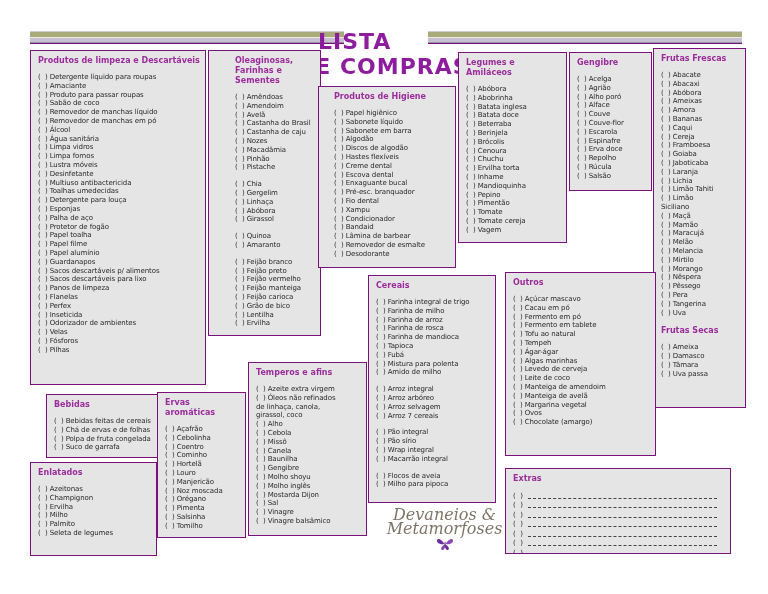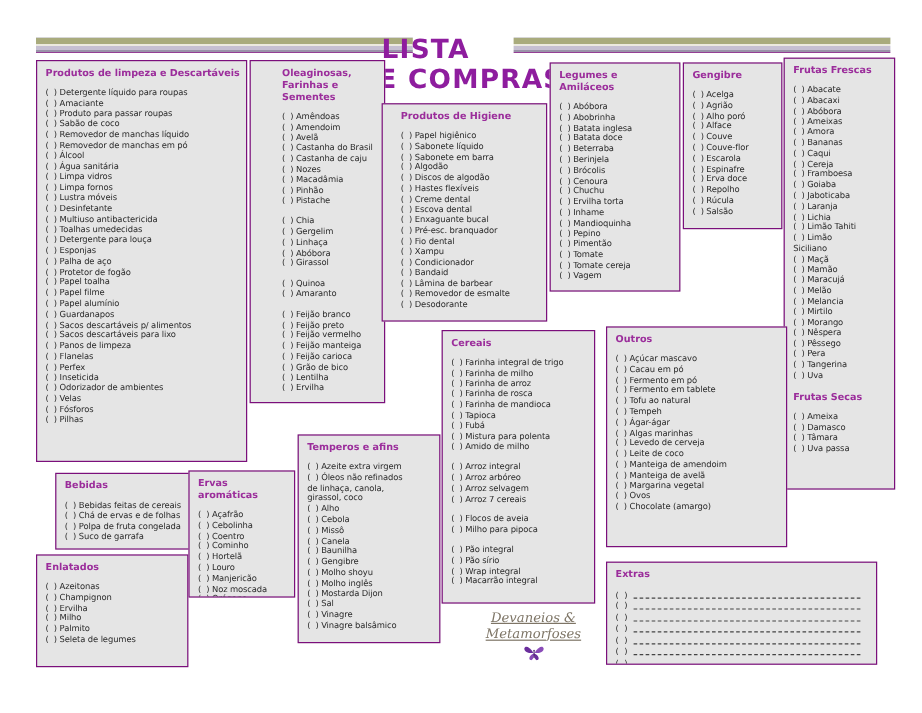--- a/index.html
+++ b/index.html
@@ -34,25 +34,25 @@
   .b-oleaginosas{left:208px;top:50px;width:113px;height:286px;padding-left:26px;}
   .b-higiene{left:318px;top:86px;width:138px;height:182px;padding-left:15px;}
   .b-legumes{left:458px;top:52px;width:109px;height:191px;}
   .b-verduras{left:569px;top:52px;width:83px;height:139px;}
   .b-frutas{left:653px;top:48px;width:93px;height:360px;}
   .b-cereais{left:368px;top:275px;width:128px;height:228px;}
   .b-outros{left:505px;top:272px;width:151px;height:184px;}
   .b-extras{left:505px;top:468px;width:226px;height:86px;}
   .b-bebidas{left:46px;top:394px;width:128px;height:64px;}
   .b-enlatados{left:30px;top:462px;width:127px;height:94px;}
-  .b-ervas{left:157px;top:392px;width:89px;height:106px;}
+  .b-ervas{left:157px;top:392px;width:89px;height:146px;}
   .b-temperos{left:248px;top:362px;width:119px;height:174px;}
   .logo{position:absolute;left:372px;top:508px;width:145px;text-align:center;}
-  .logo-text{font-family:"DejaVu Serif", serif;font-style:italic;font-size:11px;
-             color:#7e7566;line-height:14px;text-decoration:underline;}
+  .logo-text{font-family:"DejaVu Serif", serif;font-style:italic;font-size:16px;
+             color:#7e7566;line-height:14px;}
   .logo-butterfly{margin-top:1px;}
 </style>
 </head>
 <body>
 
 <div class="page">
 
   <div class="band band-left"></div>
   <div class="band band-right"></div>
 
@@ -245,28 +245,28 @@
         <div class="item"><span>(&nbsp;&nbsp;)&nbsp;</span>Mistura para polenta</div>
         <div class="item"><span>(&nbsp;&nbsp;)&nbsp;</span>Amido de milho</div>
       </div>
       <div class="group">
         <div class="item"><span>(&nbsp;&nbsp;)&nbsp;</span>Arroz integral</div>
         <div class="item"><span>(&nbsp;&nbsp;)&nbsp;</span>Arroz arbóreo</div>
         <div class="item"><span>(&nbsp;&nbsp;)&nbsp;</span>Arroz selvagem</div>
         <div class="item"><span>(&nbsp;&nbsp;)&nbsp;</span>Arroz 7 cereais</div>
       </div>
       <div class="group">
-        <div class="item"><span>(&nbsp;&nbsp;)&nbsp;</span>Flocos de aveia</div>
-        <div class="item"><span>(&nbsp;&nbsp;)&nbsp;</span>Milho para pipoca</div>
-      </div>
-      <div class="group">
         <div class="item"><span>(&nbsp;&nbsp;)&nbsp;</span>Pão integral</div>
         <div class="item"><span>(&nbsp;&nbsp;)&nbsp;</span>Pão sírio</div>
         <div class="item"><span>(&nbsp;&nbsp;)&nbsp;</span>Wrap integral</div>
         <div class="item"><span>(&nbsp;&nbsp;)&nbsp;</span>Macarrão integral</div>
+      </div>
+      <div class="group">
+        <div class="item"><span>(&nbsp;&nbsp;)&nbsp;</span>Flocos de aveia</div>
+        <div class="item"><span>(&nbsp;&nbsp;)&nbsp;</span>Milho para pipoca</div>
       </div>
     </div>
   <div class="box b-outros">
       <div class="box-title">Outros</div>
       <div class="group">
         <div class="item"><span>(&nbsp;&nbsp;)&nbsp;</span>Açúcar mascavo</div>
         <div class="item"><span>(&nbsp;&nbsp;)&nbsp;</span>Cacau em pó</div>
         <div class="item"><span>(&nbsp;&nbsp;)&nbsp;</span>Fermento em pó</div>
         <div class="item"><span>(&nbsp;&nbsp;)&nbsp;</span>Fermento em tablete</div>
         <div class="item"><span>(&nbsp;&nbsp;)&nbsp;</span>Tofu ao natural</div>

